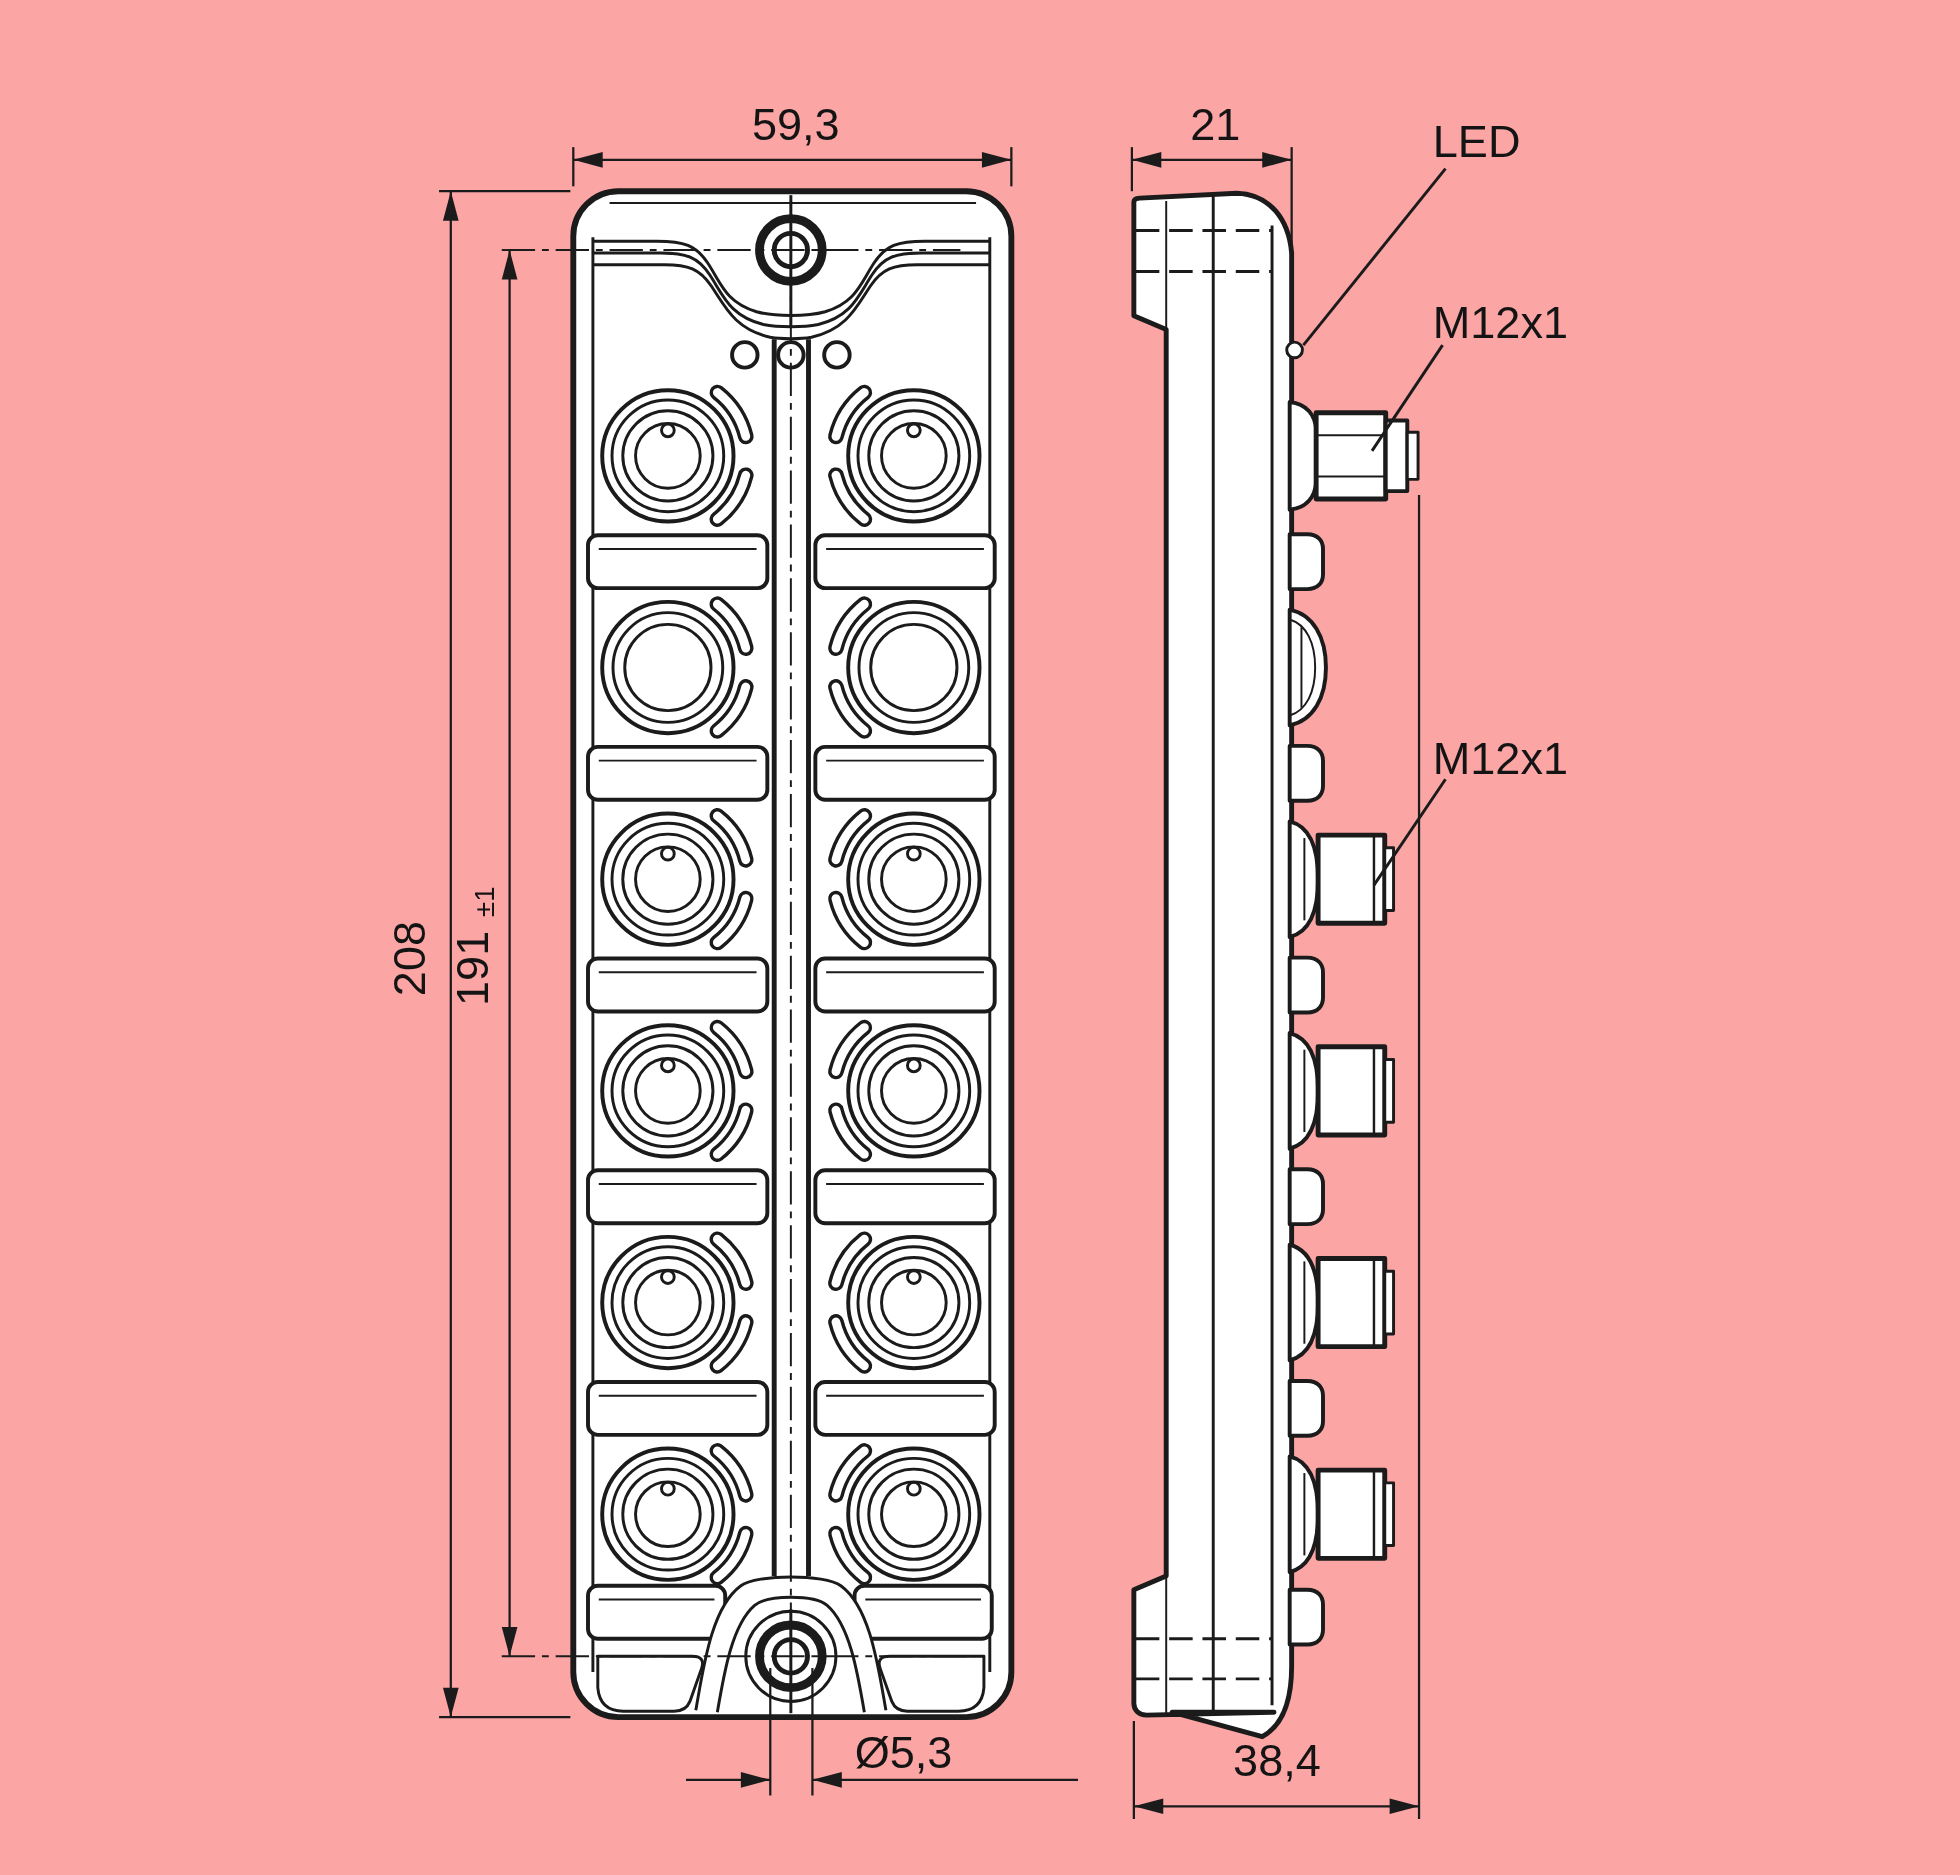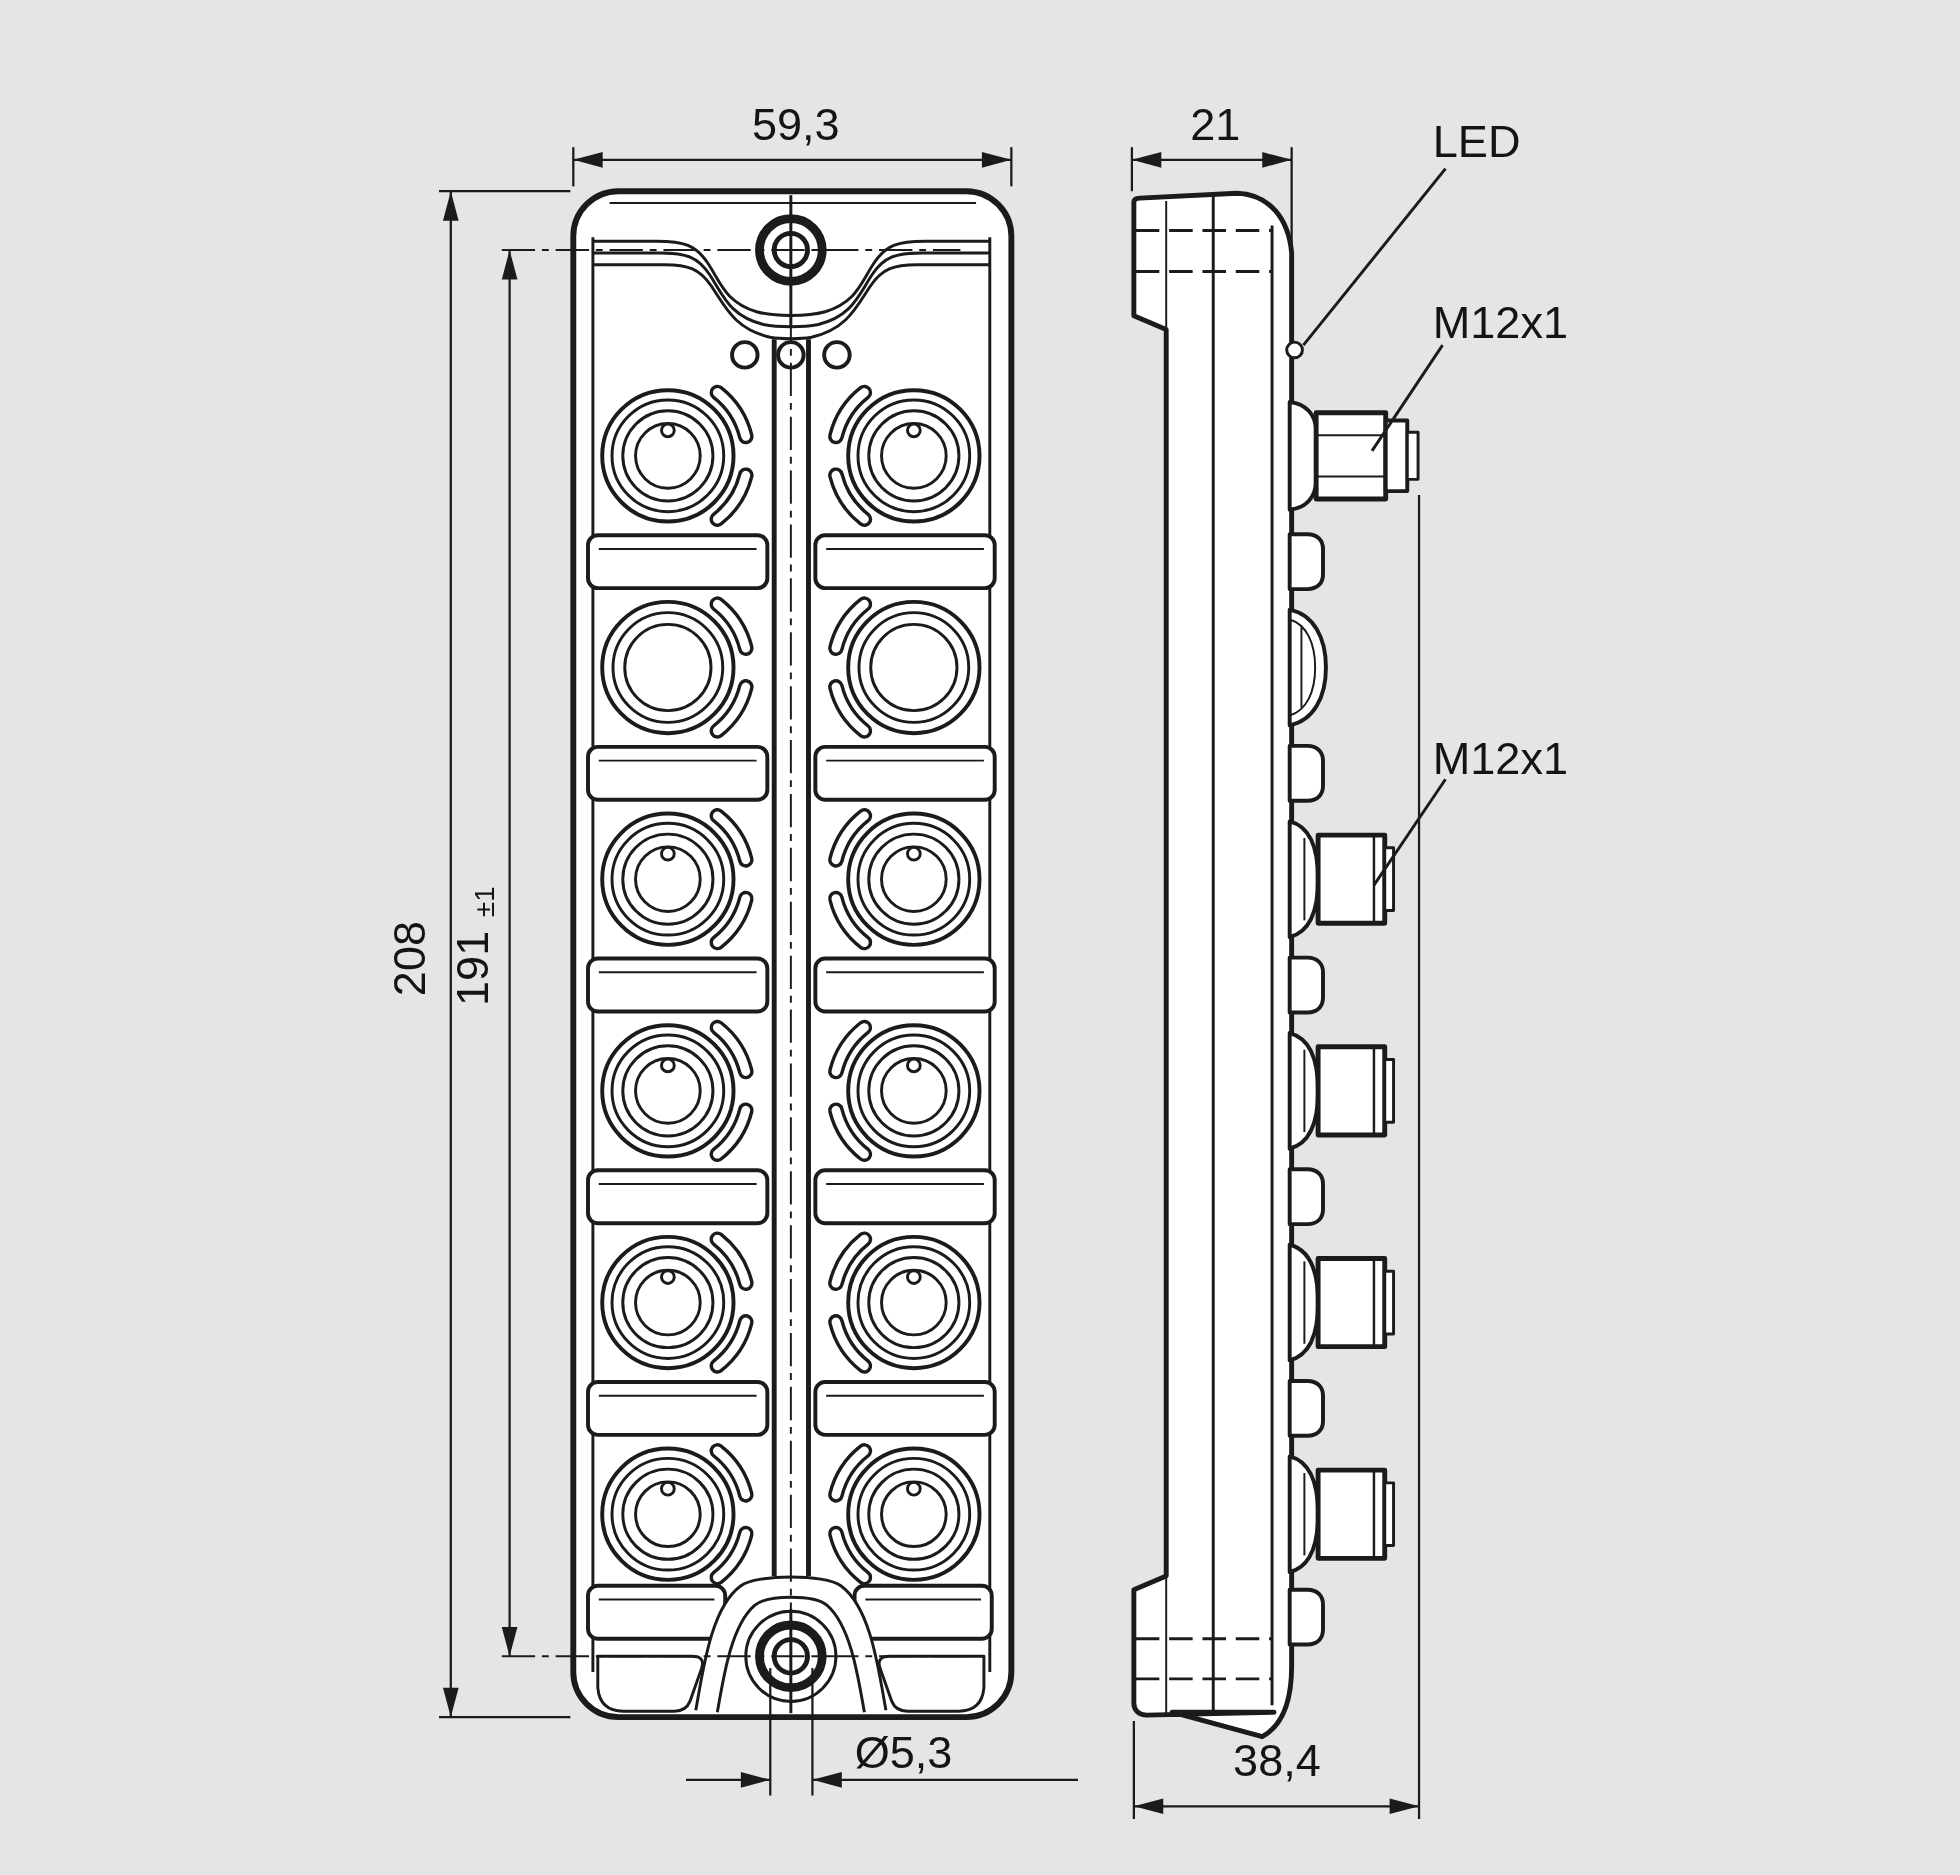--- a/index.html
+++ b/index.html
@@ -1,16 +1,16 @@
 <!DOCTYPE html>
 <html><head>
 <meta charset="utf-8">
 <style>
   html,body{margin:0;padding:0;background:#ffffff;}
-  .stage{width:1960px;height:1875px;background:#e5e5e5;position:relative;}
+  .stage{width:1960px;height:1875px;background:#fca5a5;position:relative;}
   svg{display:block;}
   
   .ln2{stroke:#1b1b1b;stroke-width:2;fill:none;stroke-linecap:butt;stroke-linejoin:round;}
   .ln25{stroke:#1b1b1b;stroke-width:2.5;fill:none;stroke-linejoin:round;}
   .ln3{stroke:#1b1b1b;stroke-width:3;fill:none;stroke-linejoin:round;}
   .ln4{stroke:#1b1b1b;stroke-width:4;fill:none;stroke-linejoin:round;}
   .ln5{stroke:#1b1b1b;stroke-width:5;fill:none;stroke-linejoin:round;}
   .ln6{stroke:#1b1b1b;stroke-width:6;fill:none;stroke-linejoin:round;}
   .ln9{stroke:#1b1b1b;stroke-width:9;fill:none;}
   .fillw{fill:#ffffff;}

